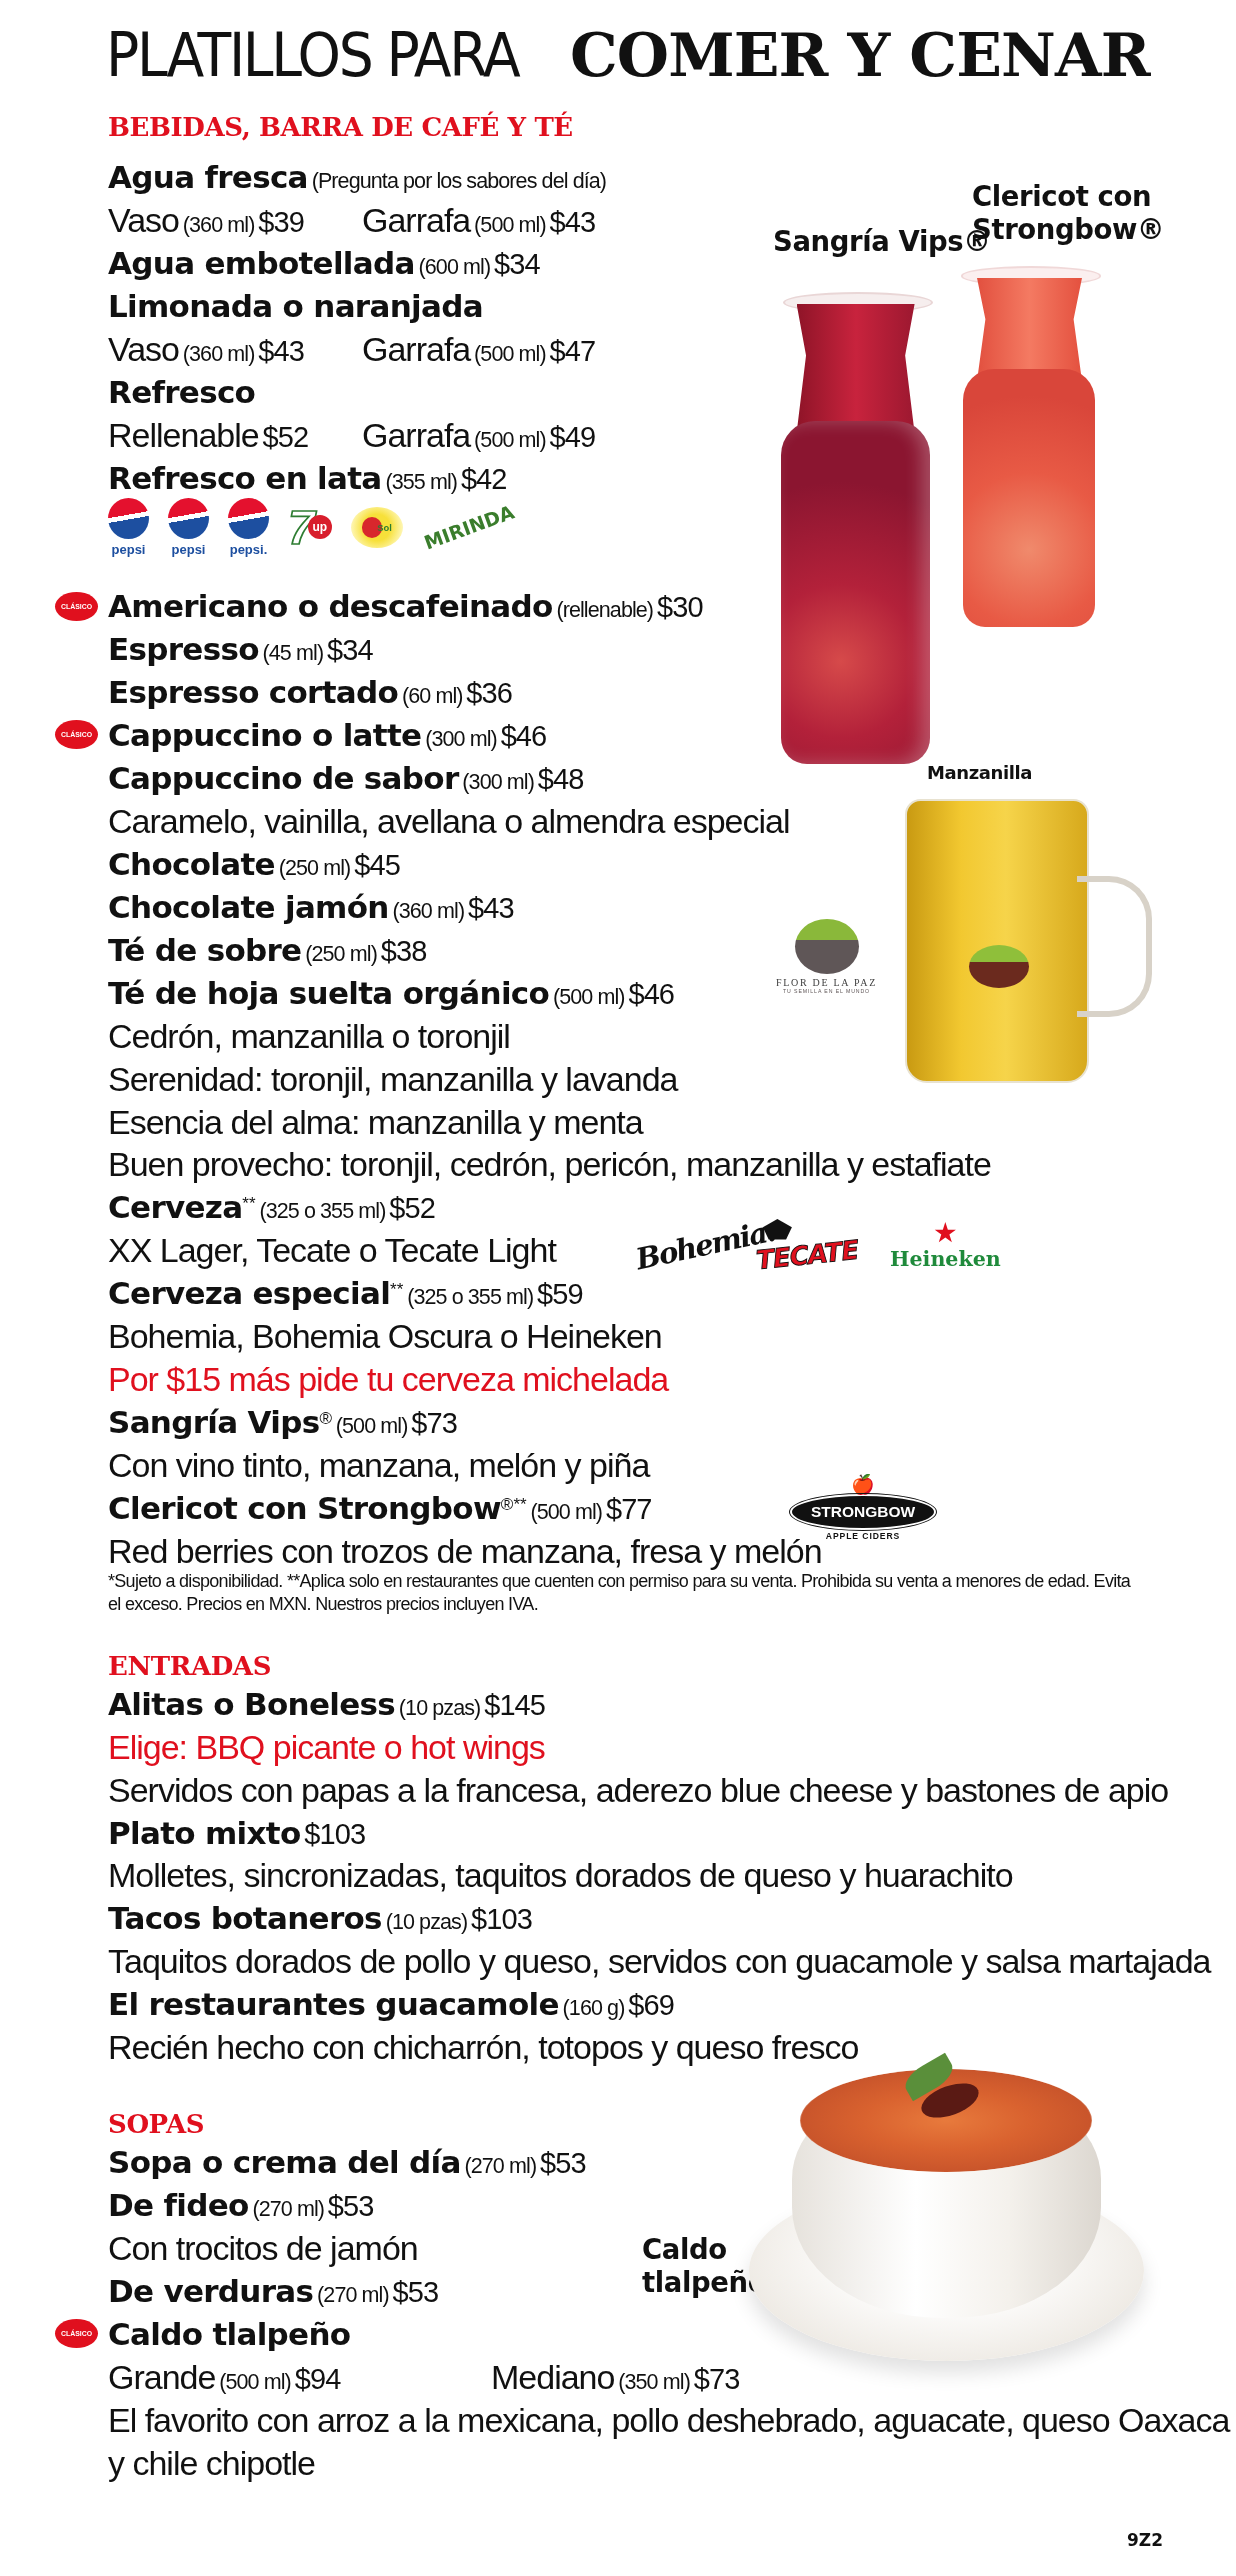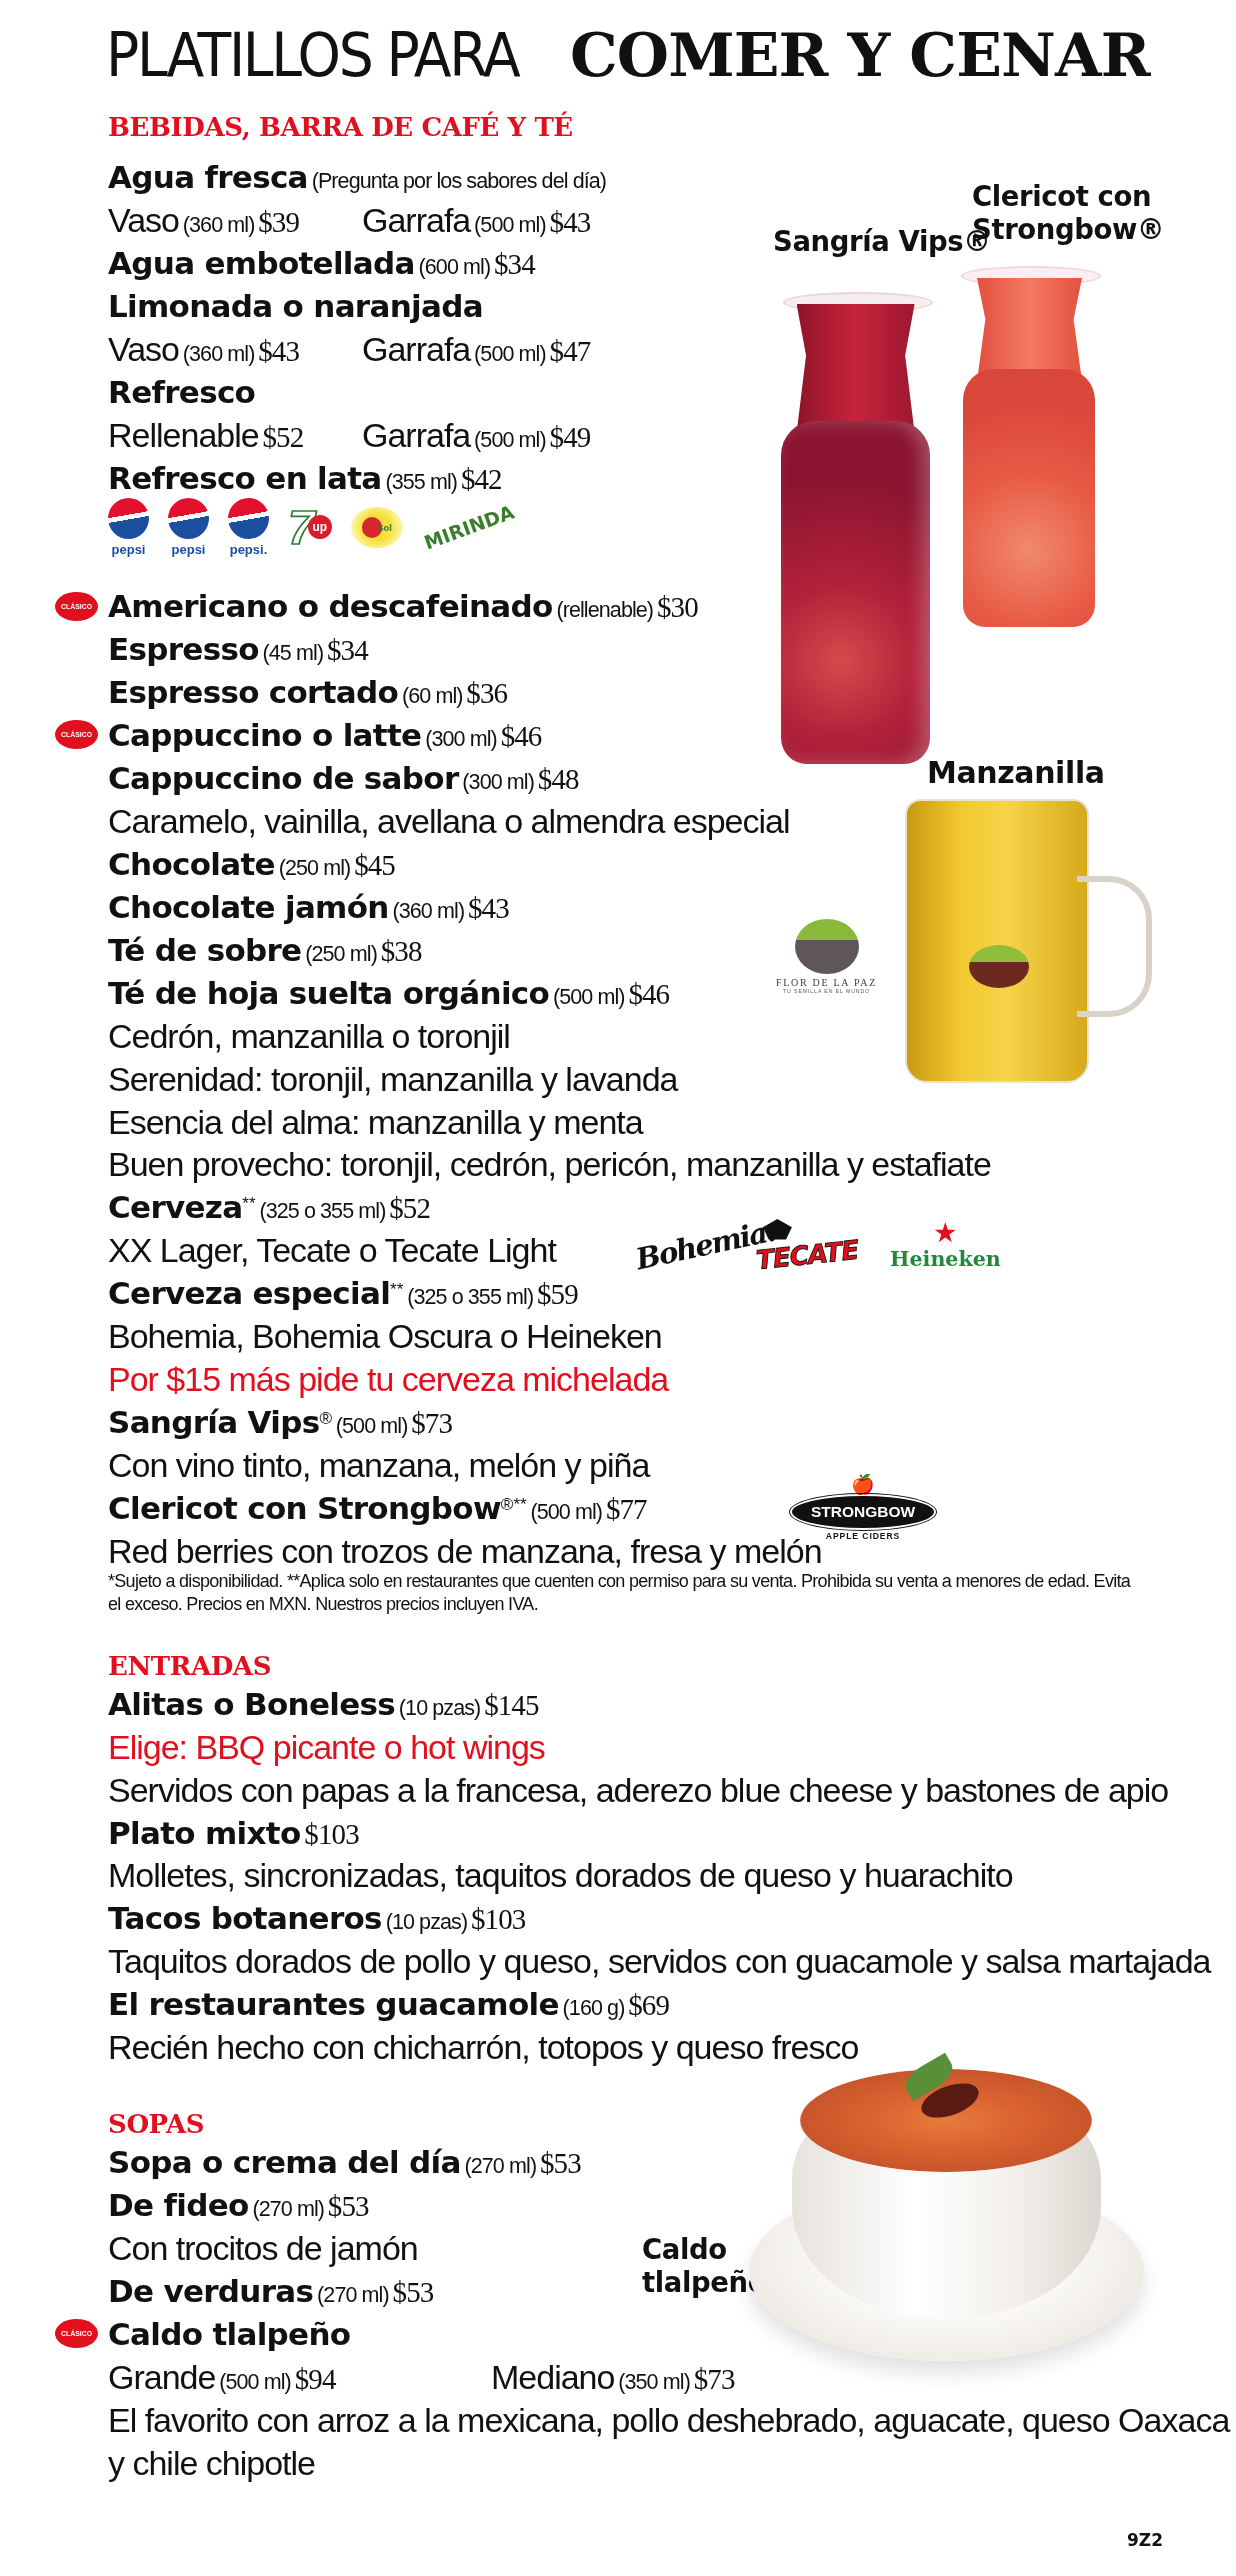--- a/index.html
+++ b/index.html
@@ -4,21 +4,21 @@
 <style>
   html, body { margin:0; padding:0; background:#ffffff; }
   body { width:1236px; height:2576px; position:relative; overflow:hidden; font-family:"Liberation Sans", sans-serif; color:#111; }
   .title { position:absolute; left:106px; top:20.6px; font-size:60px; line-height:69px; letter-spacing:-0.9px; white-space:nowrap; }
   .title .light { font-weight:400; font-family:"DejaVu Sans", sans-serif; letter-spacing:-2.6px; transform:scaleX(0.92); display:inline-block; transform-origin:left; }
   .title .bold { font-weight:900; font-family:"DejaVu Serif", serif; font-weight:bold; }
   .section { position:absolute; left:108px; font-family:"DejaVu Serif", serif; font-weight:bold; color:#e0101e; font-size:26px; line-height:38px; letter-spacing:-0.4px; }
   .line { position:absolute; left:108px; white-space:nowrap; line-height:38px; height:38px; }
   .name { font-family:"DejaVu Sans", sans-serif; font-weight:bold; font-size:31px; letter-spacing:-0.7px; }
   .small { font-family:"Liberation Sans", sans-serif; font-size:21.5px; letter-spacing:-0.9px; }
-  .price { font-family:Liberation Serif, serif; font-size:29px; letter-spacing:-0.9px; }
+  .price { font-family:Liberation Sans, sans-serif; font-size:29px; letter-spacing:-0.9px; }
   .desc { font-family:"Liberation Sans", sans-serif; font-size:34px; letter-spacing:-1px; }
   .red { color:#e0101e; }
   .sup { font-size:17px; vertical-align:top; position:relative; top:-3.4px; }
   .col2 { position:absolute; left:362px; }
   .badge { position:absolute; left:55px; width:43px; height:29px; border-radius:50%; background:#e0101e; color:#fff; font-size:6.9px; font-weight:bold; display:flex; align-items:center; justify-content:center; font-family:"Liberation Sans", sans-serif; }
   .foot { position:absolute; left:108px; font-family:"Liberation Sans", sans-serif; font-size:18px; letter-spacing:-0.7px; line-height:23px; width:1030px; }
   .caption { position:absolute; font-family:"DejaVu Sans", sans-serif; font-weight:bold; font-size:27.5px; line-height:33px; letter-spacing:-0.4px; }
   .pagenum { position:absolute; left:1127px; top:2530px; font-family:"DejaVu Sans", sans-serif; font-weight:bold; font-size:17px; }
   .logos { position:absolute; left:108px; top:498px; display:flex; gap:19px; align-items:center; }
   .logo { display:flex; flex-direction:column; align-items:center; }
@@ -221,21 +221,21 @@
   <div style="position:absolute;left:6.9px;top:0;width:146px;height:17px;border-radius:50%;border:2.6px solid #e9d6d6;background:#f6eeee;"></div>
   <div style="position:absolute;left:20.6px;top:12px;width:118px;height:129px;background:linear-gradient(90deg,#8f1428,#c8233d,#9c1830);clip-path:polygon(0 0,100% 0,92% 40%,100% 100%,0 100%,8% 40%);"></div>
   <div style="position:absolute;left:5.2px;top:129px;width:149px;height:343px;border-radius:34px 34px 26px 26px;background:radial-gradient(circle at 40% 70%,#d64a4a 0,#b3213a 30%,#8b1530 70%);box-shadow:inset -8.6px 0 17px rgba(255,255,255,0.25);"></div>
 </div>
 <div style="position:absolute;left:958px;top:266px;width:143px;height:361px;">
   <div style="position:absolute;left:3.4px;top:0;width:136px;height:15.5px;border-radius:50%;border:2.6px solid #f0d8d8;background:#fbefef;"></div>
   <div style="position:absolute;left:19px;top:12px;width:105px;height:103px;background:linear-gradient(90deg,#e2503f,#f47a62,#e4513f);clip-path:polygon(0 0,100% 0,92% 40%,100% 100%,0 100%,8% 40%);"></div>
   <div style="position:absolute;left:5.2px;top:103px;width:132px;height:258px;border-radius:31px 31px 22px 22px;background:radial-gradient(circle at 50% 70%,#f08a6c 0,#e85a45 40%,#d9463a 80%);"></div>
 </div>
 
-<div class="caption" style="left:927px;top:756px;font-size:30px;">Manzanilla</div>
+<div class="caption" style="left:927px;top:756px;font-size:18px;">Manzanilla</div>
 <div style="position:absolute;left:900px;top:799px;width:258px;height:283px;">
   <div style="position:absolute;left:5.2px;top:0;width:180px;height:280px;border-radius:15.5px 15.5px 22px 22px;background:linear-gradient(90deg,#c99a12,#f2c830 30%,#f6d44a 55%,#d7a91c);border:2.6px solid #e8e2d0;"></div>
   <div style="position:absolute;left:177px;top:77px;width:69px;height:129px;border:6.9px solid #d8d2c8;border-left:none;border-radius:0 43px 43px 0;"></div>
   <div style="position:absolute;left:69px;top:146px;width:60px;height:43px;border-radius:50%;background:linear-gradient(#8fbf3a 40%,#6b2a1e 40%);"></div>
 </div>
 <div style="position:absolute;left:762px;top:919px;width:129px;text-align:center;">
   <div style="width:64px;height:55px;margin:0 auto;border-radius:50%;background:linear-gradient(#8ab83a 38%,#5f5657 38%);"></div>
   <div style="font-size:10px;letter-spacing:1.7px;color:#404040;margin-top:3.4px;font-family:Liberation Serif, serif;">FLOR DE LA PAZ</div>
   <div style="font-size:5.2px;color:#5f5657;letter-spacing:0.9px;">TU SEMILLA EN EL MUNDO</div>
 </div>

